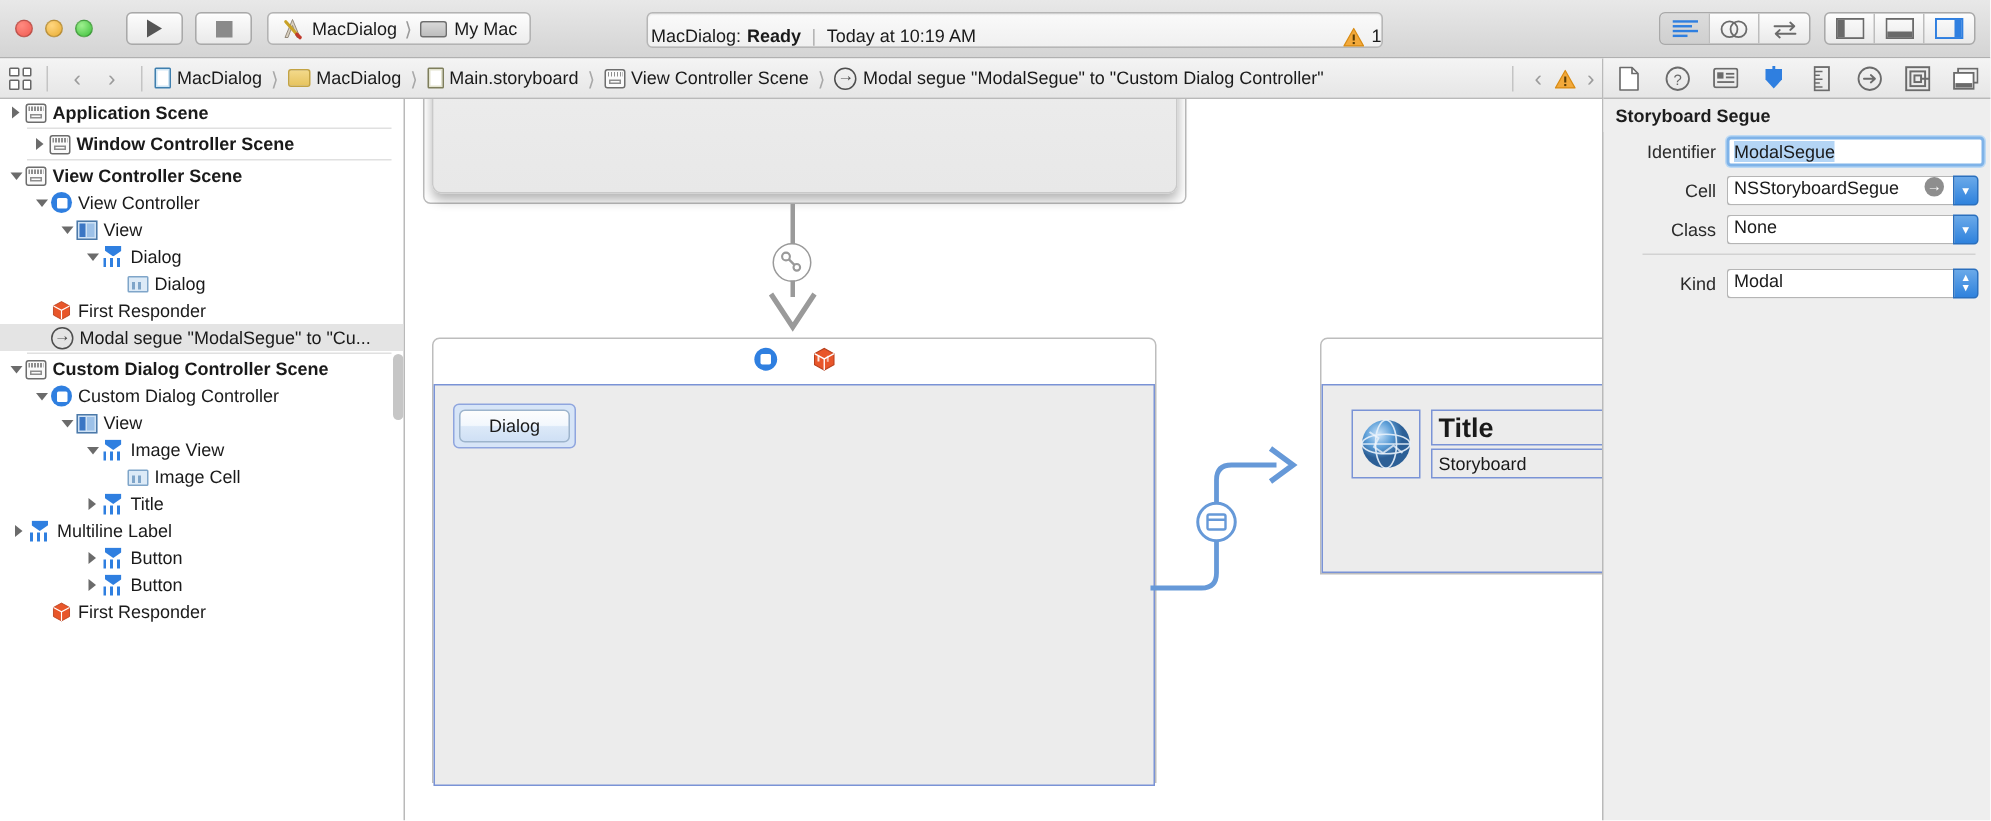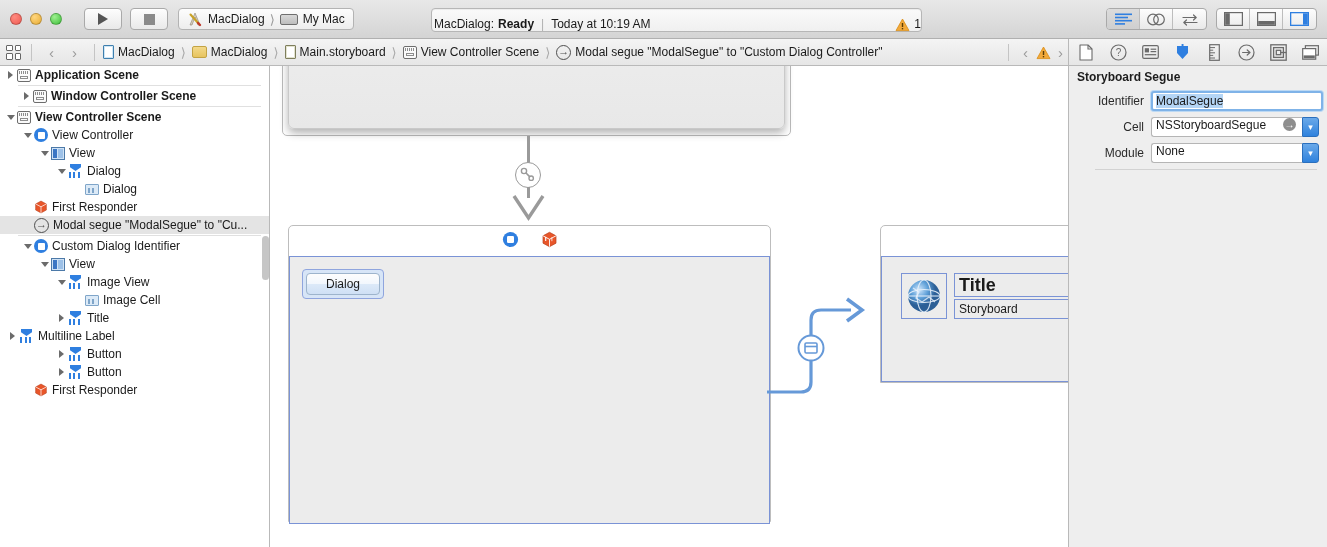--- a/index.html
+++ b/index.html
@@ -461,28 +461,35 @@
             </svg>
           </span>
           <span class="nav-label">First Responder</span>
         </div>
         <div class="nav-row sel" style="padding-left:21px">
           <span class="tw"></span>
           <span class="ic-segue"></span>
           <span class="nav-label">Modal segue "ModalSegue" to "Cu...</span>
         </div>
         <div class="nav-sepline"></div>
+        <div class="nav-row" style="padding-left:4px">
+          <span class="tw open">
+            <i></i>
+          </span>
+          <span class="ic-scene"></span>
+          <span class="nav-label bold">Custom Dialog Controller Scene</span>
+        </div>
         <div class="nav-row" style="padding-left:21px">
           <span class="tw open">
             <i></i>
           </span>
           <span class="ic-vc">
             <i></i>
           </span>
-          <span class="nav-label">Custom Dialog Identifier</span>
+          <span class="nav-label">Custom Dialog Controller</span>
         </div>
         <div class="nav-row" style="padding-left:38px">
           <span class="tw open">
             <i></i>
           </span>
           <span class="ic-view">
             <i></i>
             <b></b>
           </span>
           <span class="nav-label">View</span>
@@ -710,26 +717,36 @@
         <div class="combo">
           <div class="box">
             <span class="ph" style="flex:1">NSStoryboardSegue</span>
             <span class="goicon">→</span>
           </div>
           <div class="chev">▾</div>
         </div>
       </div>
 
       <div class="row">
-        <div class="lbl">Module</div>
+        <div class="lbl">Class</div>
         <div class="combo">
           <div class="box">
             <span class="ph">None</span>
           </div>
           <div class="chev">▾</div>
         </div>
       </div>
 
       <div class="hr"></div>
 
+      <div class="row">
+        <div class="lbl">Kind</div>
+        <div class="combo">
+          <div class="box">Modal</div>
+          <div class="step">
+            <span>▲</span>
+              <span>▼</span>
+          </div>
+        </div>
+      </div>
     </div>
   </div>
 </div>
 
 </body></html>

